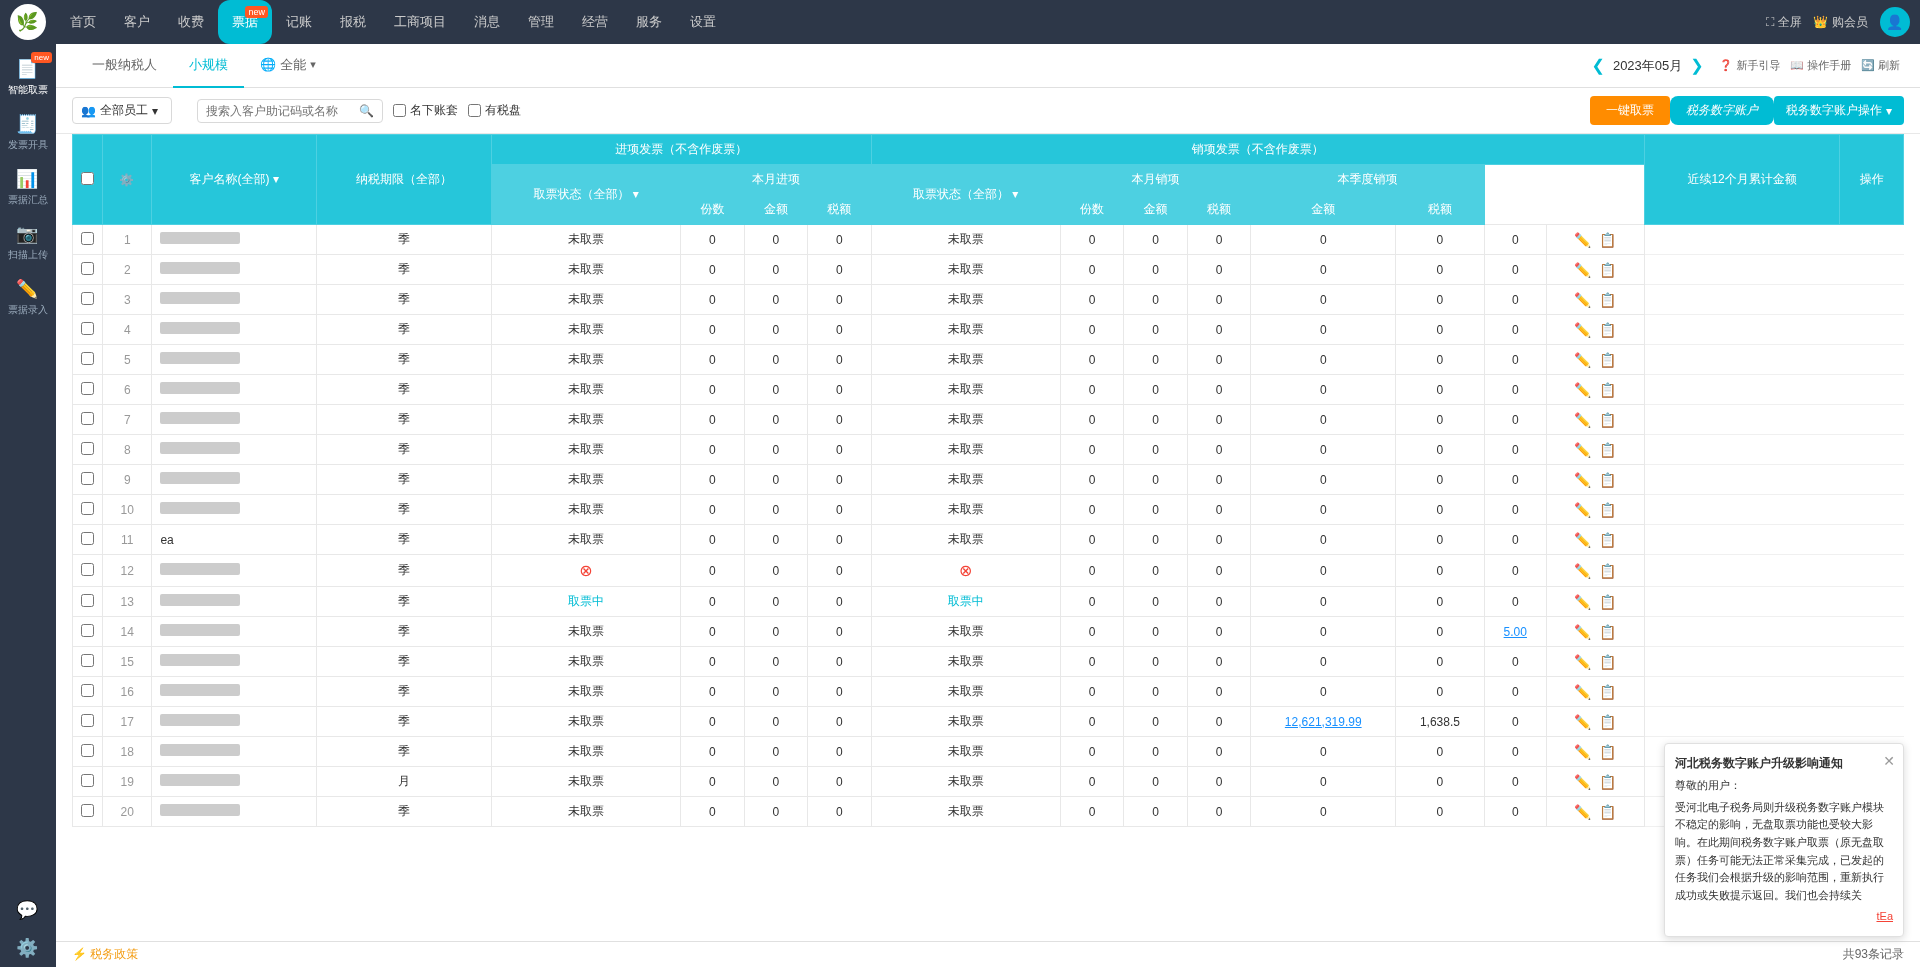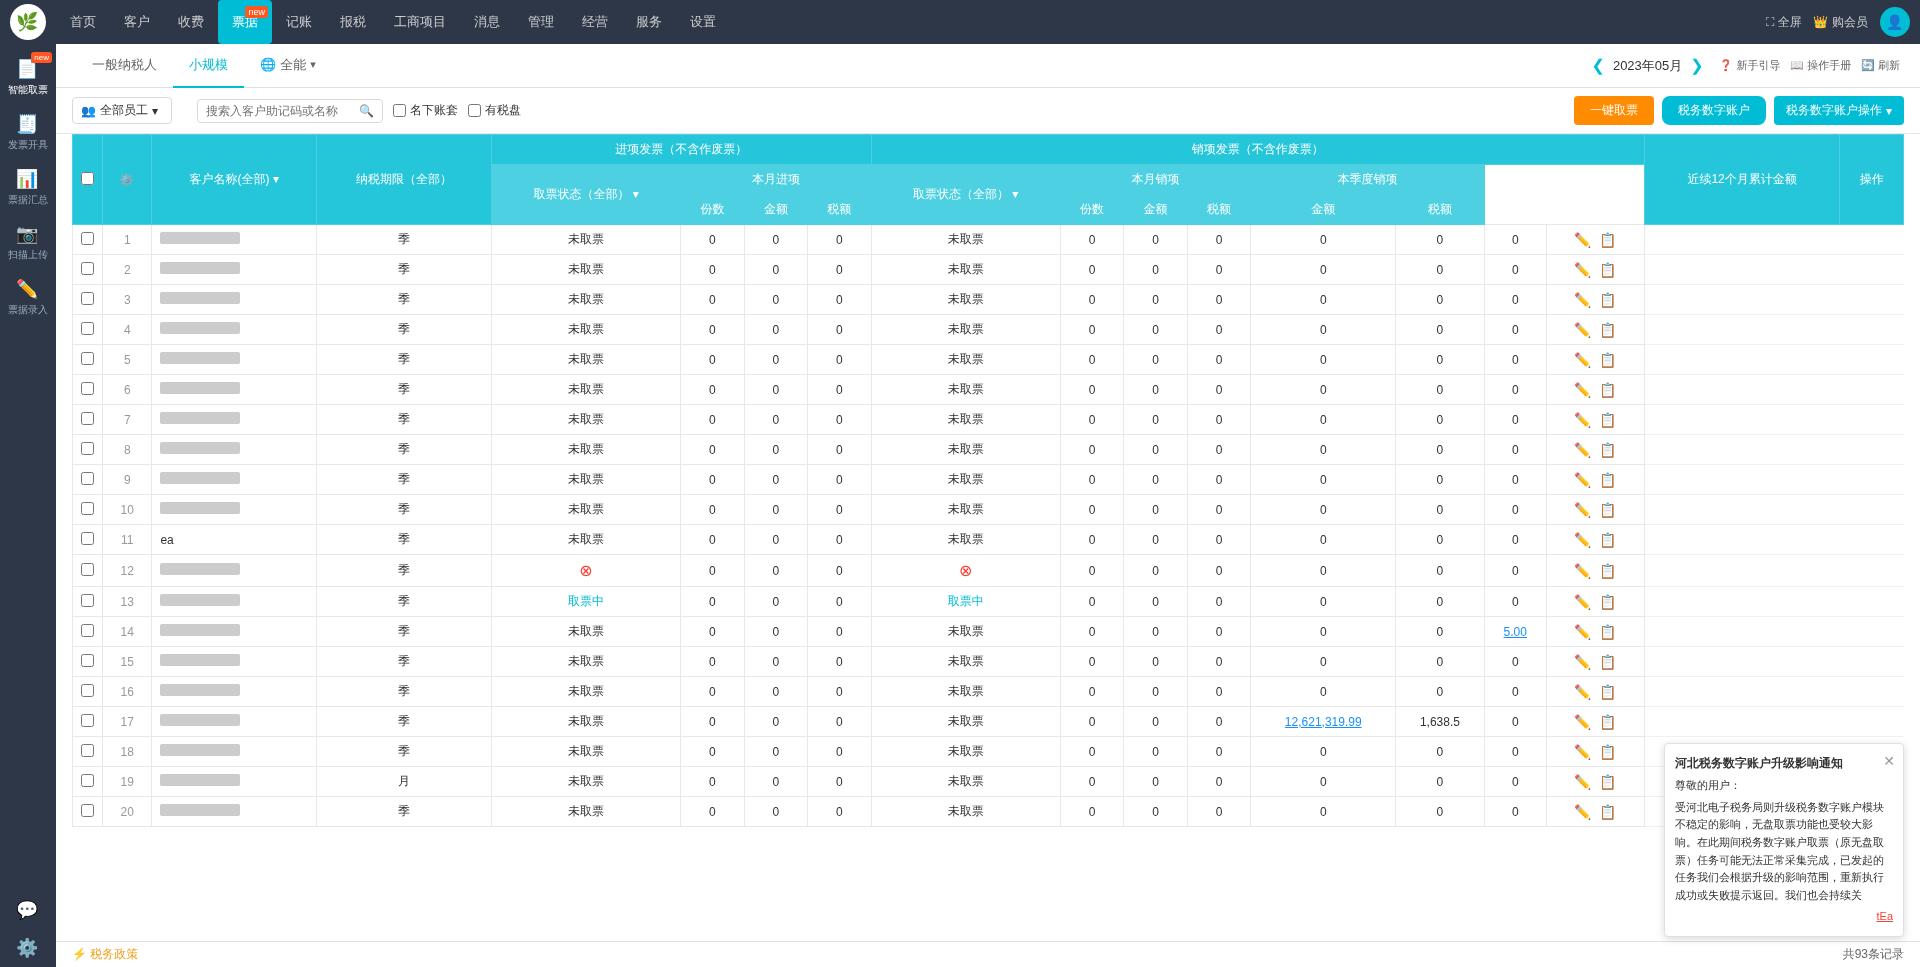--- a/index.html
+++ b/index.html
@@ -24,21 +24,21 @@
     }
     .top-nav .nav-items {
       display: flex; align-items: center; flex: 1;
     }
     .top-nav .nav-item {
       padding: 0 14px; height: 44px;
       display: flex; align-items: center; justify-content: center;
       cursor: pointer; color: #ccc; font-size: 13px; position: relative;
     }
     .top-nav .nav-item.active {
-      background: #00bcd4; color: #fff; border-radius: 4px;
+      background: #00bcd4; color: #fff; border-radius: 12px;
     }
     .nav-badge {
       position: absolute; top: 6px; right: 4px;
       background: #ff5722; color: #fff; font-size: 9px;
       padding: 1px 3px; border-radius: 3px;
     }
     .top-nav .right-actions {
       display: flex; align-items: center; gap: 12px; font-size: 12px; color: #ccc;
     }
     .top-nav .right-actions span { cursor: pointer; }
@@ -103,28 +103,28 @@
       padding: 4px 8px; font-size: 12px; display: flex; align-items: center; gap: 4px;
       cursor: pointer; background: #fff; min-width: 100px;
     }
     .search-box {
       border: 1px solid #d9d9d9; border-radius: 4px;
       padding: 4px 8px; font-size: 12px; display: flex; align-items: center; gap: 13px;
       min-width: 180px; color: #999; margin-left: 15px;
     }
     .search-box input { border: none; outline: none; font-size: 12px; color: #333; width: 140px; }
     .checkbox-label { display: flex; align-items: center; gap: 4px; cursor: pointer; font-size: 12px; }
-    .toolbar-right { margin-left: auto; display: flex; align-items: flex-end; gap: 8px; }
+    .toolbar-right { margin-left: auto; display: flex; align-items: flex-end; }
     .btn-primary {
       background: #ff8c00; color: #fff; border: none;
       padding: 6px 16px; border-radius: 4px; font-size: 12px; cursor: pointer;
     }
     .btn-teal {
       background: #00bcd4; color: #fff; border: none;
-      padding: 6px 16px; border-radius: 8px; font-size: 12px; cursor: pointer;
+      padding: 6px 16px; border-radius: 8px; font-size: 12px; cursor: pointer; font-style: italic;
     }
     .btn-dropdown {
       background: #00bcd4; color: #fff; border: none;
       padding: 6px 12px; border-radius: 4px; font-size: 12px; cursor: pointer;
       display: flex; align-items: center; gap: 4px;
     }
 
     
     .table-wrapper { flex: 1; overflow: auto; background: #fff; padding: 0 16px; }
     table { width: 100%; border-collapse: collapse; font-size: 12px; }

